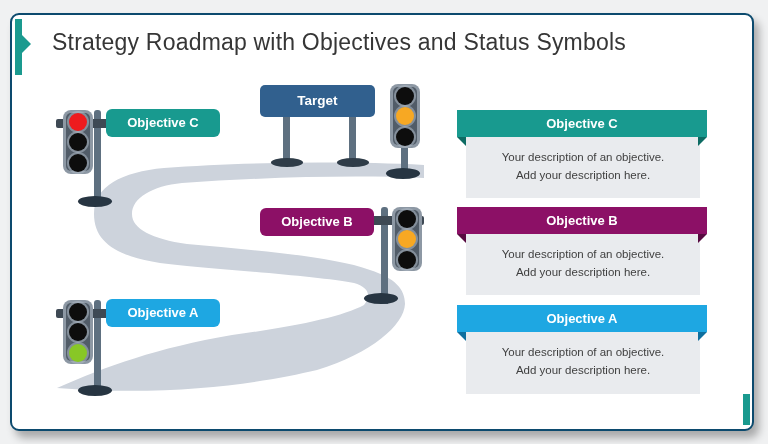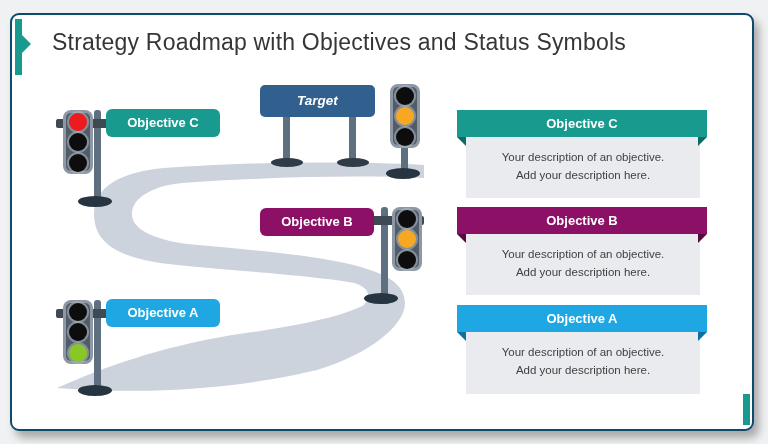--- a/index.html
+++ b/index.html
@@ -46,21 +46,21 @@
   
   .road-sign{
     position:absolute;width:114px;height:28px;border-radius:6px;z-index:4;
     color:#fff;font-size:13px;font-weight:700;text-align:center;line-height:28px;
   }
   .sign-c{left:94px;top:94px;background:#189a8f;}
   .sign-b{left:248px;top:193px;background:#8c1066;}
   .sign-a{left:94px;top:284px;background:#1ea7e2;}
   .target-board{
     position:absolute;left:248px;top:70px;width:115px;height:32px;border-radius:5px;z-index:4;
-    background:#31608e;color:#fff;font-size:13.5px;font-weight:700;text-align:center;line-height:32px;font-style:italic;
+    background:#31608e;color:#fff;font-size:13.5px;font-weight:700;text-align:center;line-height:32px;
   }
   .target-leg{position:absolute;width:7px;height:48px;background:#5e7080;z-index:2;}
   .target-foot{position:absolute;width:32px;height:9px;background:#2f3c48;border-radius:50%;z-index:2;}
   
   .card-header{
     position:absolute;left:445px;width:250px;height:27px;z-index:3;
     color:#fff;font-size:13px;font-weight:700;text-align:center;line-height:27px;
   }
   .card-body{
     position:absolute;left:454px;width:234px;z-index:2;background:#e9ebee;

